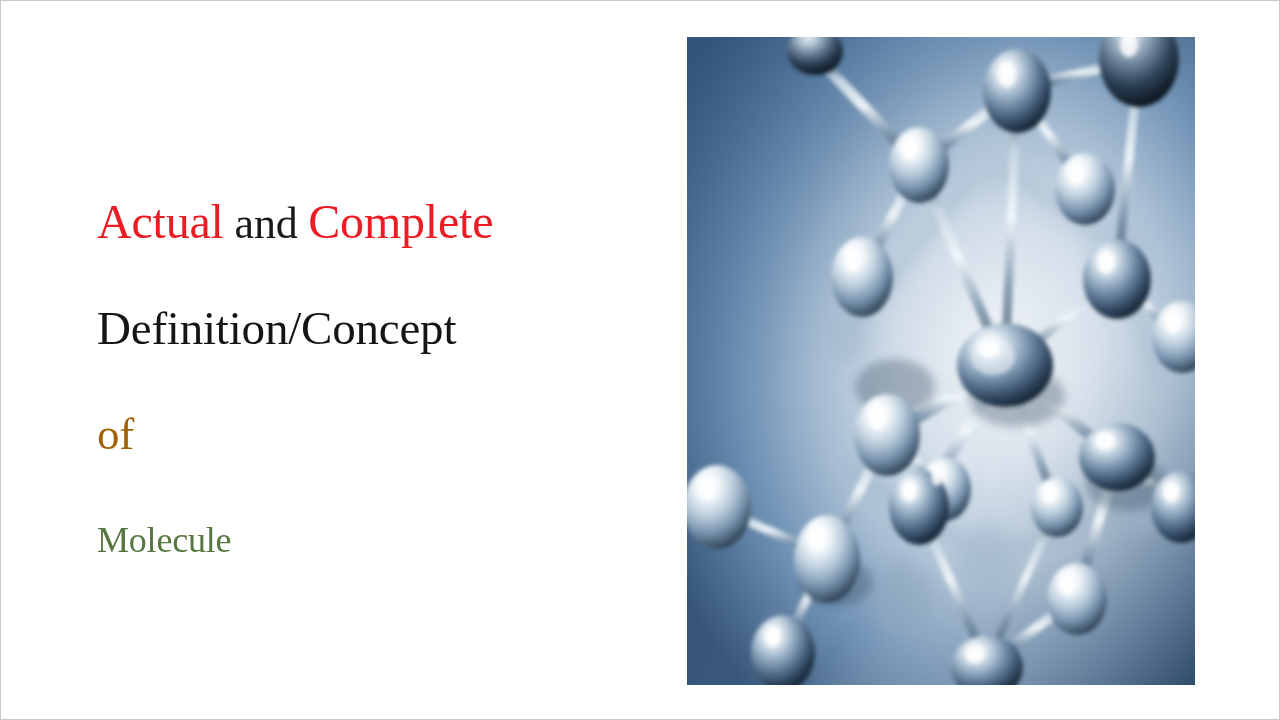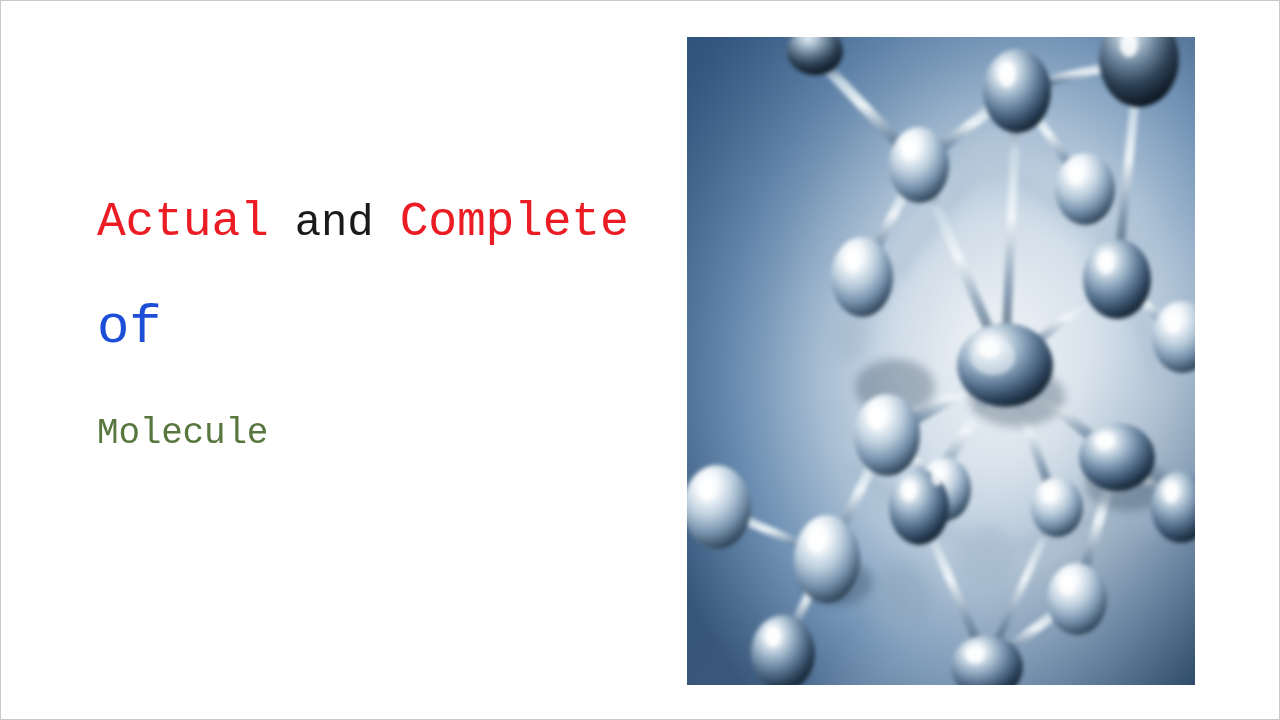--- a/index.html
+++ b/index.html
@@ -29,33 +29,33 @@
     position: absolute;
     left: 96px;
     top: 168px;
     width: 560px;
   }
 
   .text-line {
     height: 106px;
     line-height: 106px;
     white-space: nowrap;
-    font-family: Liberation Mono, monospace;
+    font-family: Liberation Serif, serif;
     font-size: 48px;
     font-weight: 400;
     color: #111111;
     letter-spacing: -0.2px;
   }
 
   .seg-red   { color: #EC1C24; }
   .seg-black { color: #1A1A1A; font-size: 44px; }
   .seg-green { color: #57773F; }
 
   .line-def { font-size: 47px; color: #151515; }
-  .line-of  { font-size: 54px; color: #1d4ed8; }
+  .line-of  { font-size: 45px; color: #a16207; }
   .line-mol { font-size: 36px; }
 
   
   #molecule-picture {
     position: absolute;
     left: 686px;
     top: 36px;
     width: 508px;
     height: 648px;
     overflow: hidden;
@@ -71,20 +71,21 @@
 <body>
 
 <div id="slide">
 
   <div id="text-block">
 
     <div class="text-line">
       <span class="seg-red">Actual</span><span class="seg-black"> and </span><span class="seg-red">Complete</span>
     </div>
 
+    <div class="text-line line-def">Definition/Concept</div>
 
     <div class="text-line line-of">of</div>
 
     <div class="text-line line-mol seg-green">Molecule</div>
 
   </div>
 
   <div id="molecule-picture">
     <svg viewBox="0 0 508 648" preserveAspectRatio="none">
       <defs>

